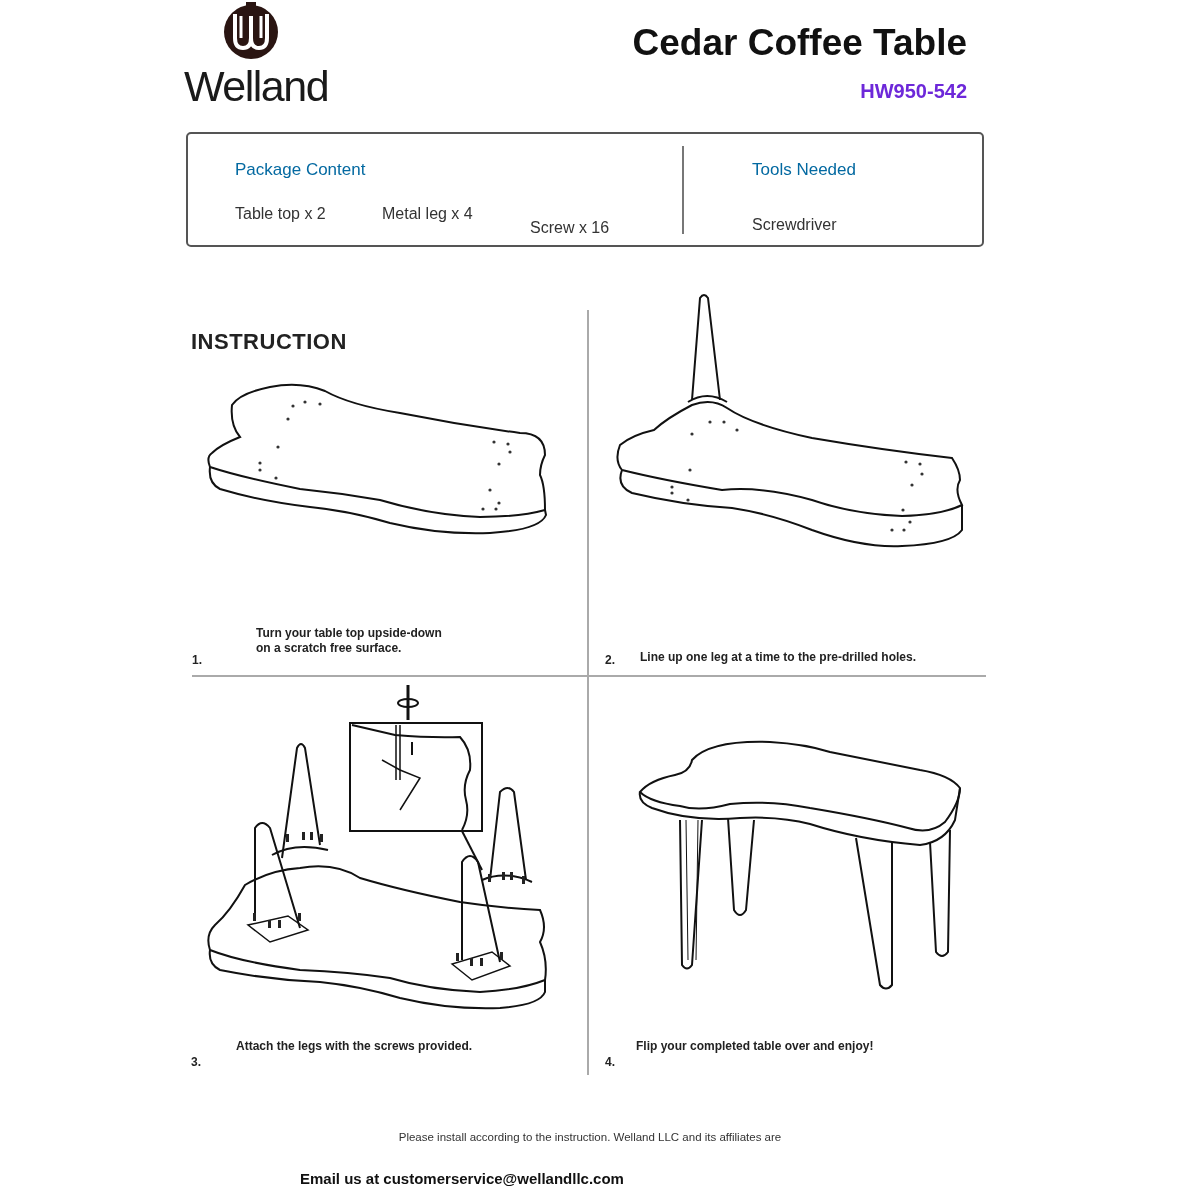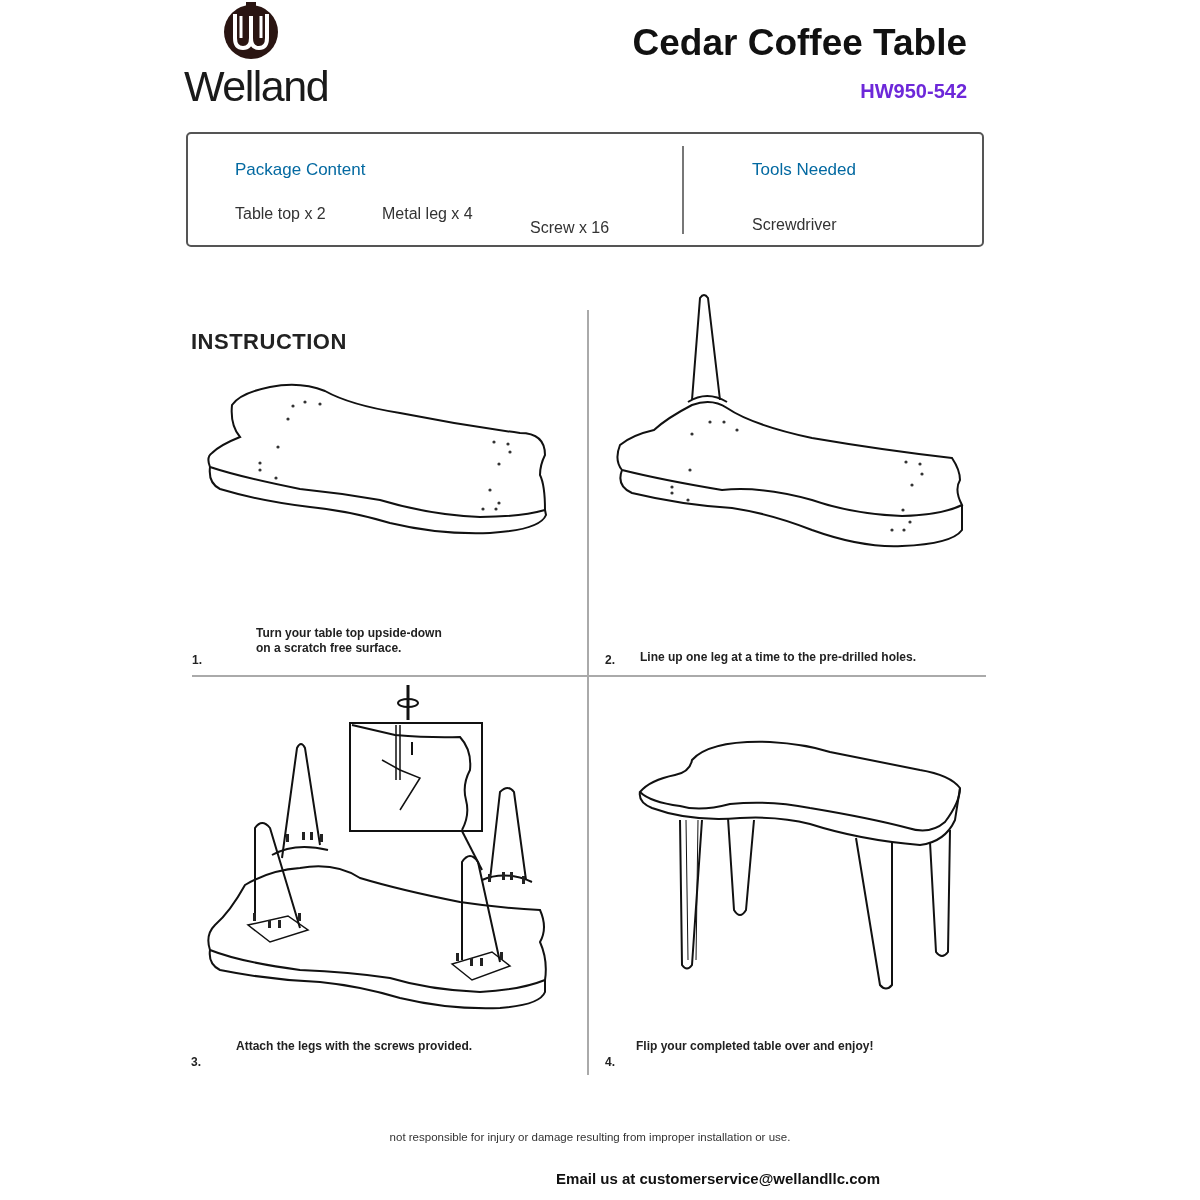--- a/index.html
+++ b/index.html
@@ -25,21 +25,21 @@
   .h-divider { left: 192px; top: 675px; width: 794px; height: 2px; background: #aaa; }
 
   .step-caption { font-size: 12px; font-weight: bold; color: #222; line-height: 15px; }
   .step-number { font-size: 12px; font-weight: bold; color: #222; }
 
   .illus { position: absolute; }
   .illus svg { display: block; }
 
   
   .disclaimer { left: 300px; top: 1128px; width: 580px; text-align: center; font-size: 11.5px; line-height: 18px; color: #333; }
-  .email { left: 300px; top: 1170px; width: 580px; text-align: right; font-size: 15px; font-weight: bold; color: #111; }
+  .email { left: 300px; top: 1170px; width: 580px; text-align: left; font-size: 15px; font-weight: bold; color: #111; }
 </style>
 </head>
 <body>
 
 <div class="abs logo-mark">
   <svg width="62" height="58" viewBox="0 0 62 58">
     <circle cx="31" cy="30" r="27" fill="#2a1512"></circle>
     <path d="M15 12 L15 36 Q15 46 23 46 Q31 46 31 36 L31 14" fill="none" stroke="#fff" stroke-width="4"></path>
     <path d="M31 14 L31 36 Q31 46 39 46 Q47 46 47 36 L47 12" fill="none" stroke="#fff" stroke-width="4"></path>
     <path d="M21 14 L21 36 M41 14 L41 36" stroke="#fff" stroke-width="3"></path>
@@ -186,15 +186,15 @@
     <path d="M226 108 L250 255 Q256 262 262 255 L262 112"></path>
     <path d="M300 112 L306 222 Q312 230 318 222 L320 100"></path>
   </svg>
 </div>
 <div class="abs step-caption" style="left:636px; top:1039px;">
   <div>Flip your completed table over and enjoy!</div>
 </div>
 <div class="abs step-number" style="left:605px; top:1055px;">4.</div>
 
 <div class="abs disclaimer">
-  <div>not responsible for injury or damage resulting from improper installation or use.</div>
+  <div>Please install according to the instruction. Welland LLC and its affiliates are</div>
 </div>
 <div class="abs email">Email us at customerservice@wellandllc.com</div>
 
 </body></html>

